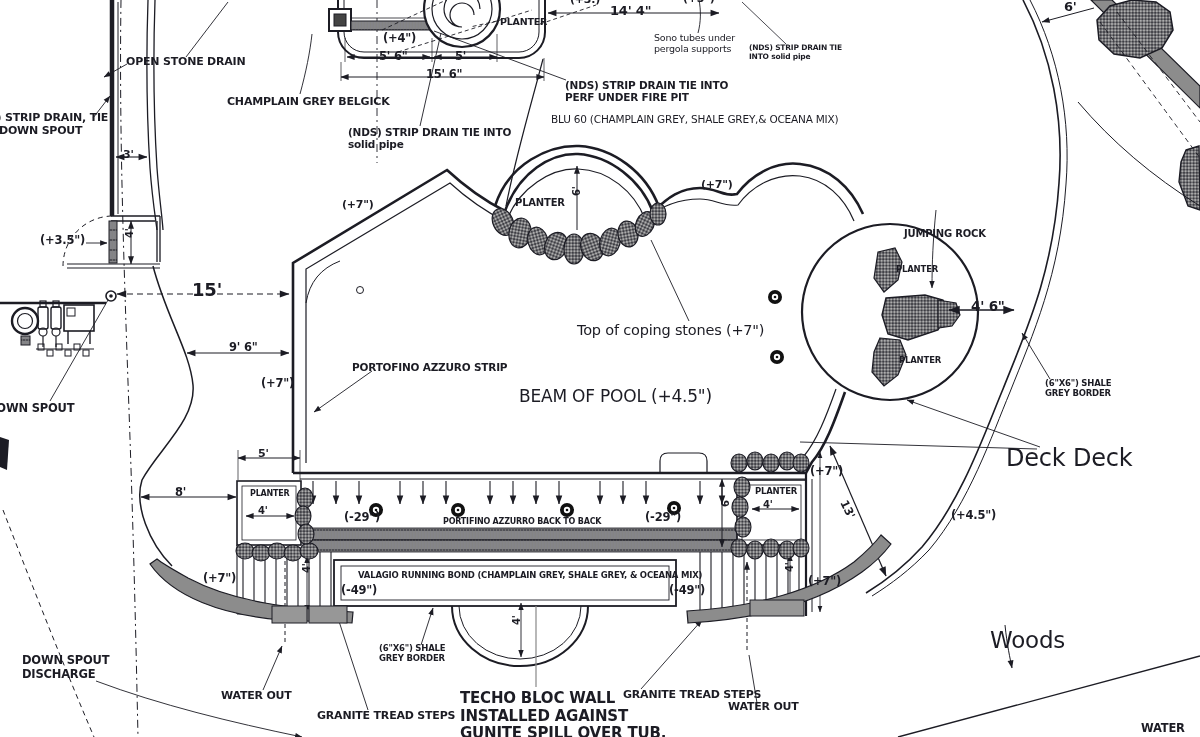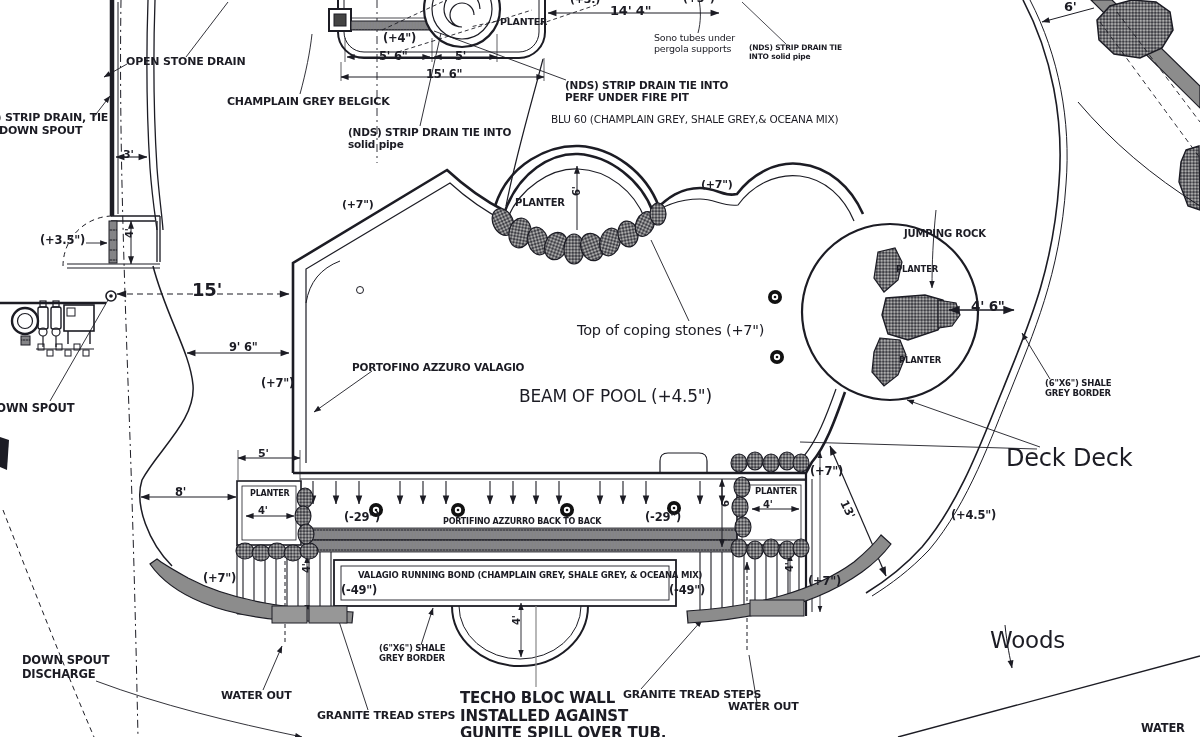--- a/index.html
+++ b/index.html
@@ -326,21 +326,21 @@
       <div class="ann" style="left: 426px; top: 68px; font-size: 11.5px; font-weight: 700;">15' 6"</div>
       <div class="ann" style="left: 1064px; top: -1px; font-size: 13px; font-weight: 700;">6'</div>
       <div class="ann" style="left: 123px; top: 149px; font-size: 11px; font-weight: 700;">3'</div>
       <div class="ann" style="left: 40px; top: 234px; font-size: 11.5px; font-weight: 700;">(+3.5")</div>
       <div class="ann" style="left: 124px; top: 238px; font-size: 10px; font-weight: 700; transform: rotate(-90deg);">4'</div>
       <div class="ann" style="left: 192px; top: 279px; font-size: 18px; font-weight: 700;">15'</div>
       <div class="ann" style="left: 229px; top: 341px; font-size: 11.5px; font-weight: 700;">9' 6"</div>
       <div class="ann" style="left: 261px; top: 377px; font-size: 11.5px; font-weight: 700;">(+7")</div>
       <div class="ann" style="left: 342px; top: 199px; font-size: 11px; font-weight: 700;">(+7")</div>
       <div class="ann" style="left: 701px; top: 179px; font-size: 11px; font-weight: 700;">(+7")</div>
-      <div class="ann" style="left: 352px; top: 361px; font-size: 10.5px; font-weight: 700;">PORTOFINO AZZURO VALAGIO</div>
+      <div class="ann" style="left: 352px; top: 361px; font-size: 10.5px; font-weight: 700;">PORTOFINO AZZURO STRIP</div>
       <div class="ann" style="left: 519px; top: 386px; font-size: 17px; font-weight: 400;">BEAM OF POOL (+4.5")</div>
       <div class="ann" style="left: 577px; top: 322px; font-size: 14.5px; font-weight: 400;">Top of coping stones (+7")</div>
       <div class="ann" style="left: 515px; top: 197px; font-size: 10px; font-weight: 700;">PLANTER</div>
       <div class="ann" style="left: 571px; top: 196px; font-size: 10px; font-weight: 700; transform: rotate(-90deg);">6'</div>
       <div class="ann" style="left: 904px; top: 196px; font-size: 10px; font-weight: 700; margin-top: 32px;">JUMPING ROCK</div>
       <div class="ann" style="left: 896px; top: 264px; font-size: 8.5px; font-weight: 700;">PLANTER</div>
       <div class="ann" style="left: 899px; top: 355px; font-size: 8.5px; font-weight: 700;">PLANTER</div>
       <div class="ann" style="left: 971px; top: 299px; font-size: 13.5px; font-weight: 700;">4' 6"</div>
       <div class="ann" style="left: 1045px; top: 378px; font-size: 8.5px; font-weight: 700;">(6"X6") SHALE
 GREY BORDER</div>

